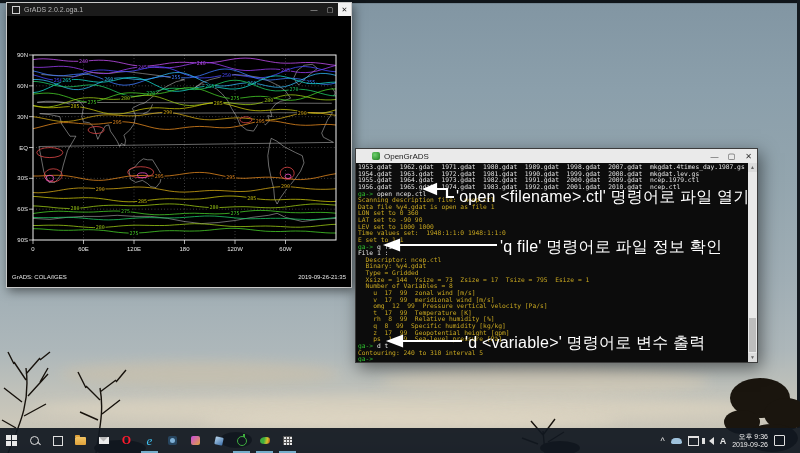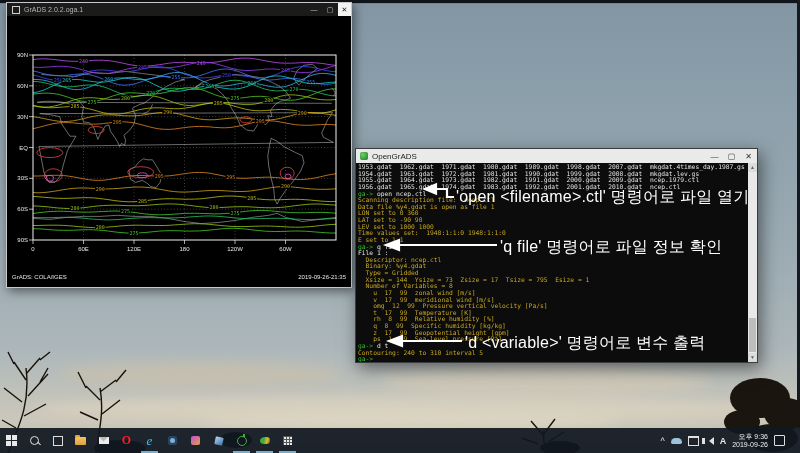--- a/index.html
+++ b/index.html
@@ -28,21 +28,21 @@
 
   .grid{stroke:#9a9a9a;stroke-width:.5;stroke-dasharray:.8 2.4}
   .coast{stroke:#d6d6d6;stroke-width:.55;fill:none;opacity:.9}
   .clab{font-family:"DejaVu Sans Mono",monospace;font-size:5px;text-anchor:middle;
         paint-order:stroke;stroke:#000;stroke-width:2.4px}
   .axlab{font-size:6px;fill:#e8e8e8;font-family:"Liberation Sans",sans-serif}
 
   
   #term-win{position:absolute;left:355px;top:148px;width:403px;height:215px;z-index:6;
     box-sizing:border-box;border:1px solid #3c3c3c;box-shadow:3px 5px 16px rgba(0,0,0,.5);background:#0c0c0c}
-  #term-titlebar{height:14px;background:#eaeaea;display:flex;align-items:center;padding-left:4px}
+  #term-titlebar{height:14px;background:#eaeaea;display:flex;align-items:center;padding-left:16px}
   #term-title-icon{width:8px;height:8px;border-radius:2px;background:radial-gradient(circle at 35% 35%,#6cd06c,#1f7a1f);margin-right:4px}
   #term-title{font-size:8px;color:#222;flex:1}
   .twbtn{width:17px;height:14px;display:flex;align-items:center;justify-content:center;font-size:8px;color:#333}
   #term-client{display:flex;height:199px}
   #term-text{flex:1;padding:1px 0 0 2px;font-family:"DejaVu Sans Mono",monospace;
     font-size:6.3px;line-height:6.63px;white-space:pre;overflow:hidden}
   .tline{height:6.63px}
   #term-scrollbar{width:9px;background:#e9e9e9;position:relative;font-size:5px;color:#666;text-align:center}
   #sb-up{position:absolute;top:0;left:0;right:0;height:9px;background:#dcdcdc;line-height:9px}
   #sb-down{position:absolute;bottom:0;left:0;right:0;height:9px;background:#dcdcdc;line-height:9px}

